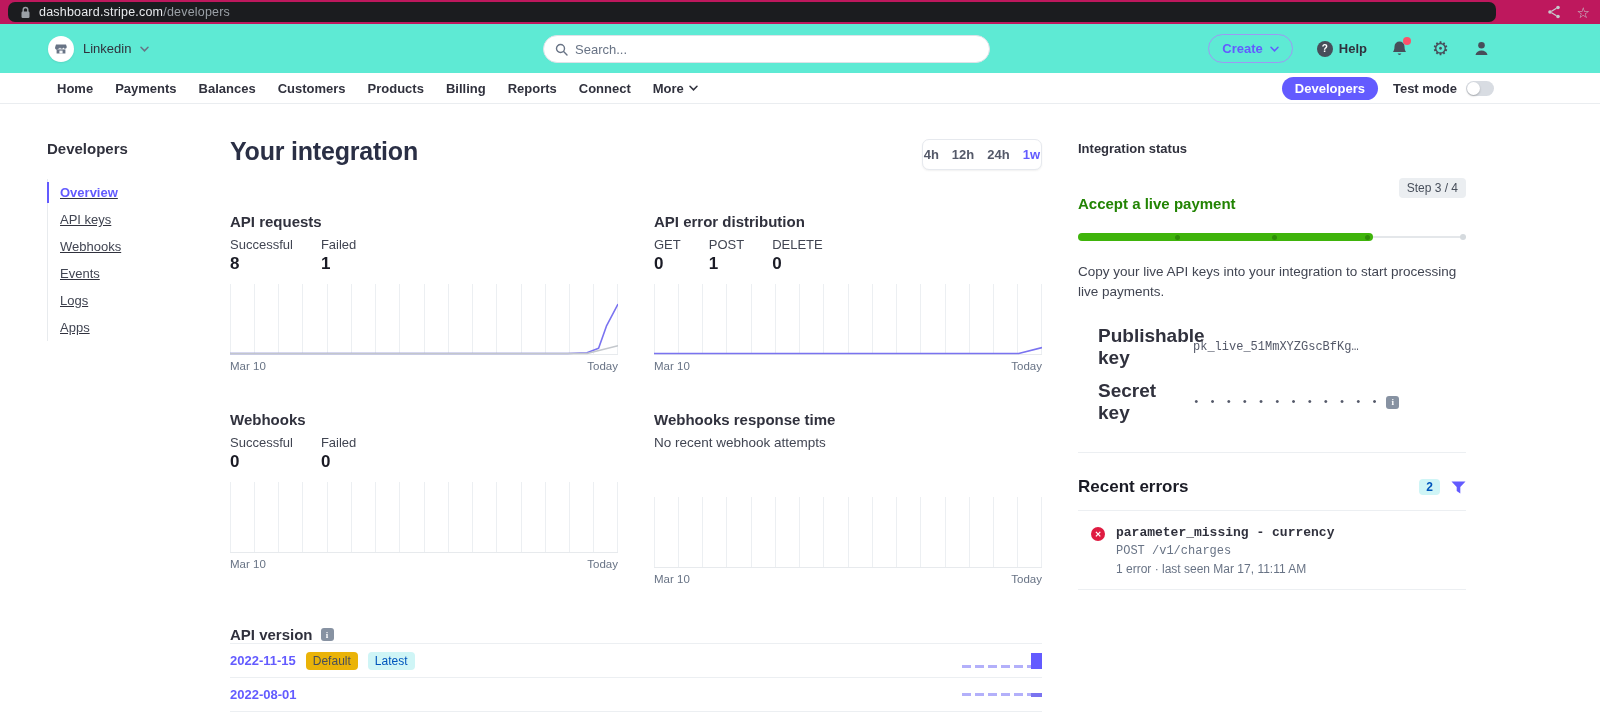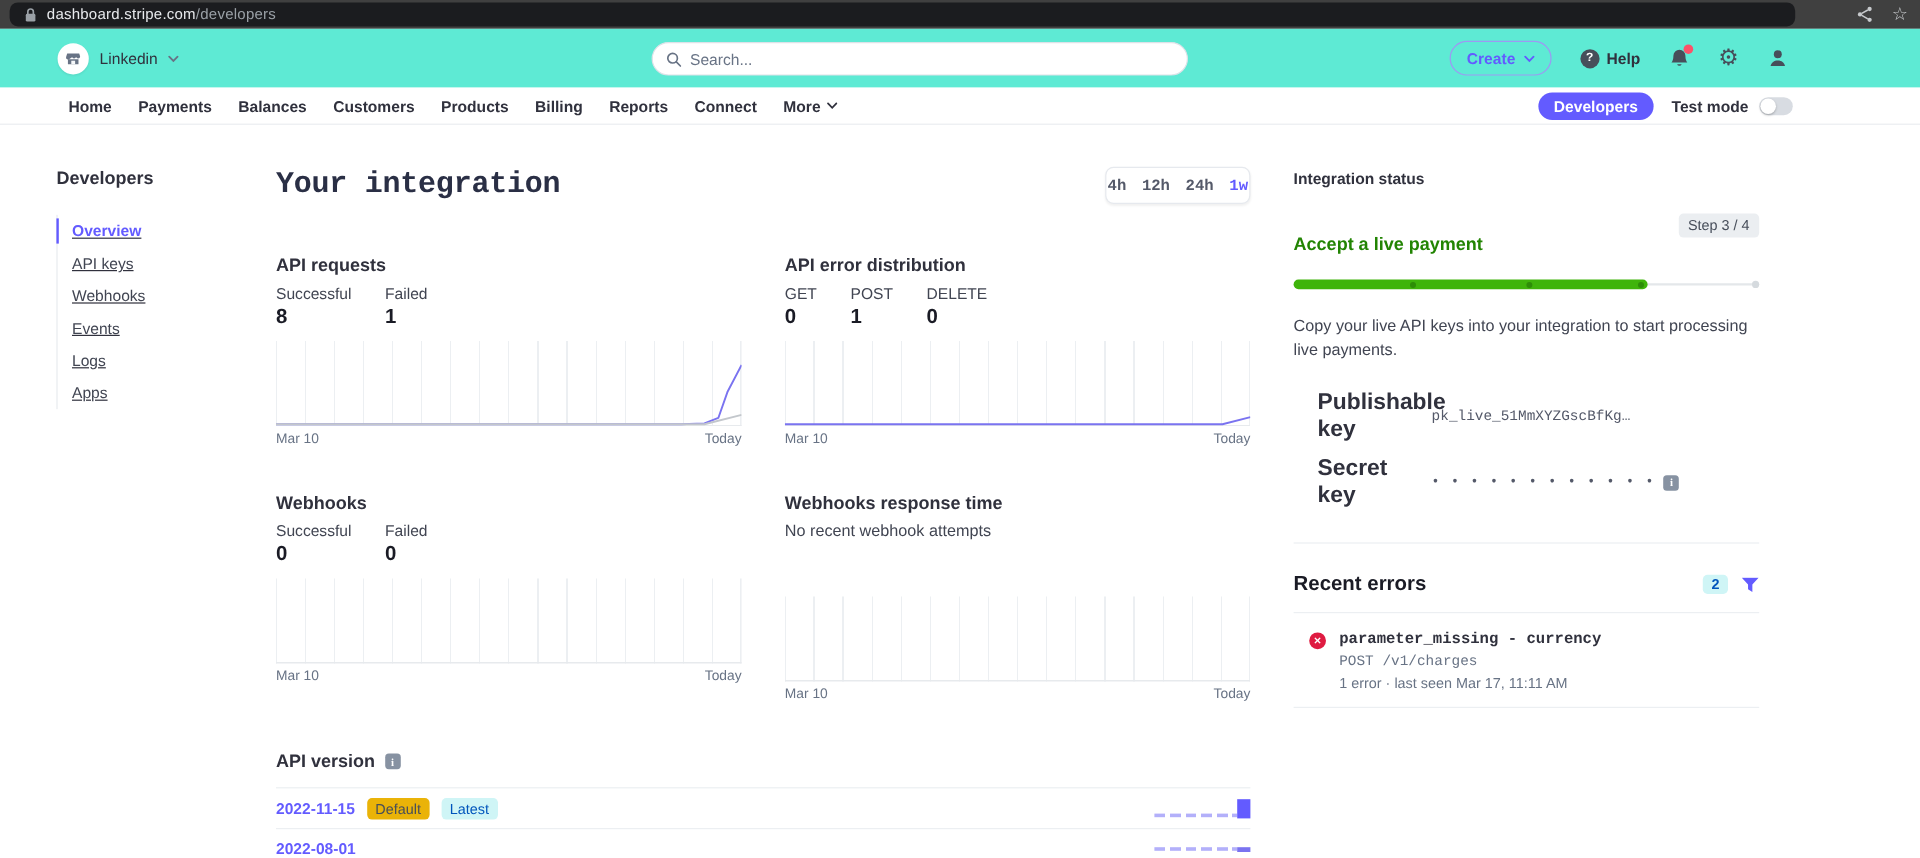--- a/index.html
+++ b/index.html
@@ -1,21 +1,21 @@
 <!DOCTYPE html>
 <html><head>
 <meta charset="utf-8">
 <style>
   * { margin:0; padding:0; box-sizing:border-box; }
   html,body { width:1600px; height:715px; }
   body { background:#ffffff; font-family:"Liberation Sans",sans-serif; color:#30313d; overflow:hidden; position:relative; }
   .mono { font-family:"Liberation Mono","DejaVu Sans Mono",monospace; }
 
   
-  .browser-bar { position:absolute; top:0; left:0; width:1600px; height:24px; background:#404040; }
+  .browser-bar { position:absolute; top:0; left:0; width:1600px; height:24px; background:#be185d; }
   .url-pill { position:absolute; left:8px; top:2px; width:1488px; height:20px; background:#1b1c1f; border-radius:7px; display:flex; align-items:center; padding-left:12px; gap:8px; }
   .url-text { font-size:12.5px; color:#e8eaed; letter-spacing:.2px; }
   .url-text .path { color:#9aa0a6; }
   .browser-actions { position:absolute; right:10px; top:0; height:24px; display:flex; align-items:center; gap:16px; color:#c7cacd; }
   .browser-actions svg { display:block; }
   .star-glyph { font-size:15px; line-height:1; color:#c7cacd; }
 
   
   .app-header { position:absolute; top:24px; left:0; width:1600px; height:49px; background:#5eead4; }
   .account-switcher { position:absolute; left:48px; top:10px; height:29px; display:flex; align-items:center; gap:9px; cursor:pointer; }
@@ -49,40 +49,40 @@
   .sidebar { position:absolute; left:47px; top:140px; width:160px; }
   .sidebar-title { font-size:15px; font-weight:700; color:#30313d; }
   .side-list { margin-top:22px; border-left:1px solid #e8ebee;text-decoration:underline; }
   .side-item { position:relative; font-size:13px; color:#414552; padding:6px 0 6px 12px; cursor:pointer; }
   .side-item.active { color:#635bff; font-weight:700; }
   .side-item.active::before { content:""; position:absolute; left:-1px; top:3px; bottom:3px; width:2px; background:#635bff; }
   .side-item.apps-item { }
 
   
   .main { position:absolute; left:230px; top:137px; width:812px; }
-  .main-header { display:flex; justify-content:space-between; align-items:center;font-family:Liberation Mono, monospace; }
+  .main-header { display:flex; justify-content:space-between; align-items:flex-start; }
   .page-title { font-size:25px; font-weight:700; color:#2a2f45; letter-spacing:-.2px; }
   .range-box { display:flex; align-items:center; gap:13px; background:#ffffff; border:1px solid #e6e9ee; border-radius:7px; box-shadow:0 1px 2px rgba(0,0,0,.06); padding:7px 1px; margin-top:2px; }
   .range-opt { font-size:13px; font-weight:600; color:#545969; cursor:pointer; }
   .range-opt.selected { color:#635bff; }
 
   .charts-grid { margin-top:43px; display:grid; grid-template-columns:388px 388px; column-gap:36px; row-gap:39px; }
   .panel-title { font-size:15px; font-weight:700; color:#30313d; }
   .stats-row { display:flex; gap:28px; margin-top:7px; }
   .stat .s-label { font-size:13px; color:#414552; }
   .stat .s-value { font-size:17px; font-weight:700; color:#1a1b25; margin-top:2px; }
   .empty-note { font-size:13.5px; color:#414552; margin-top:7px; }
   .chart-svg { display:block; margin-top:10px; }
   .chart-svg.pushed { margin-top:47px; }
   .x-axis { display:flex; justify-content:space-between; margin-top:5px; }
   .x-axis span { font-size:11.5px; color:#687385; }
 
   
   .api-version { margin-top:41px; }
-  .api-version-head { display:flex; align-items:center; gap:8px; margin-bottom:13px; }
+  .api-version-head { display:flex; align-items:center; gap:8px; }
   .info-sq { width:13px; height:13px; border-radius:3px; background:#8792a2; color:#ffffff; font-size:9px; font-weight:700; font-family:"Liberation Serif",serif; display:inline-flex; align-items:center; justify-content:center; }
   .ver-rows { border-top:1px solid #eceff2; }
   .ver-row { display:flex; align-items:center; height:34px; border-bottom:1px solid #eceff2; }
   .ver-link { font-size:13px; font-weight:600; color:#635bff; cursor:pointer; }
   .badge { font-size:12px; border-radius:4px; padding:2px 7px; margin-left:10px; font-weight:400; }
   .badge.gray { background:#eab308; color:#474e5a; }
   .badge.cyan { background:#cff5f6; color:#0055bc; }
   .spark { margin-left:auto; width:80px; display:flex; align-items:flex-end; }
   .spark .dashes { flex:1; height:3px; background:repeating-linear-gradient(to right,#b3b0fa 0 9px,transparent 9px 13px); margin-bottom:1px; }
   .spark .blk { background:#635bff; }

